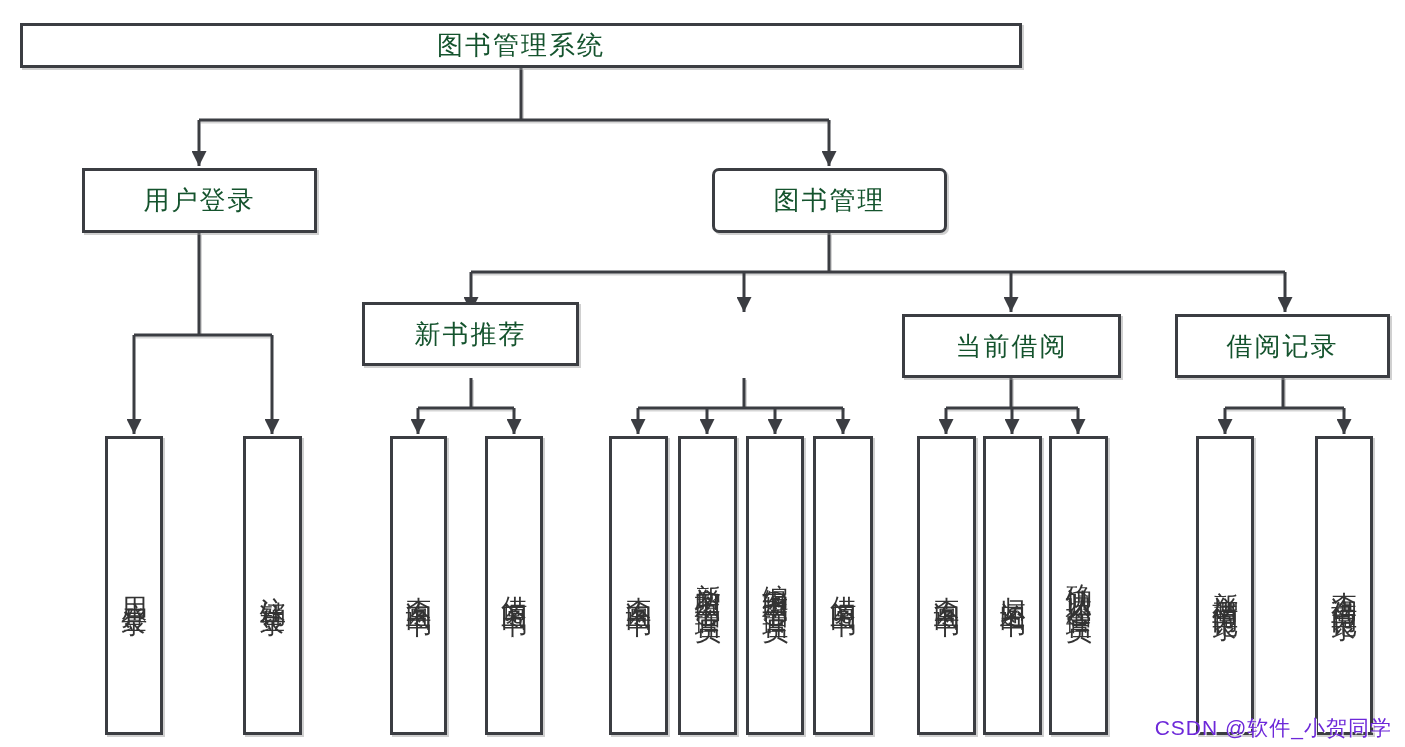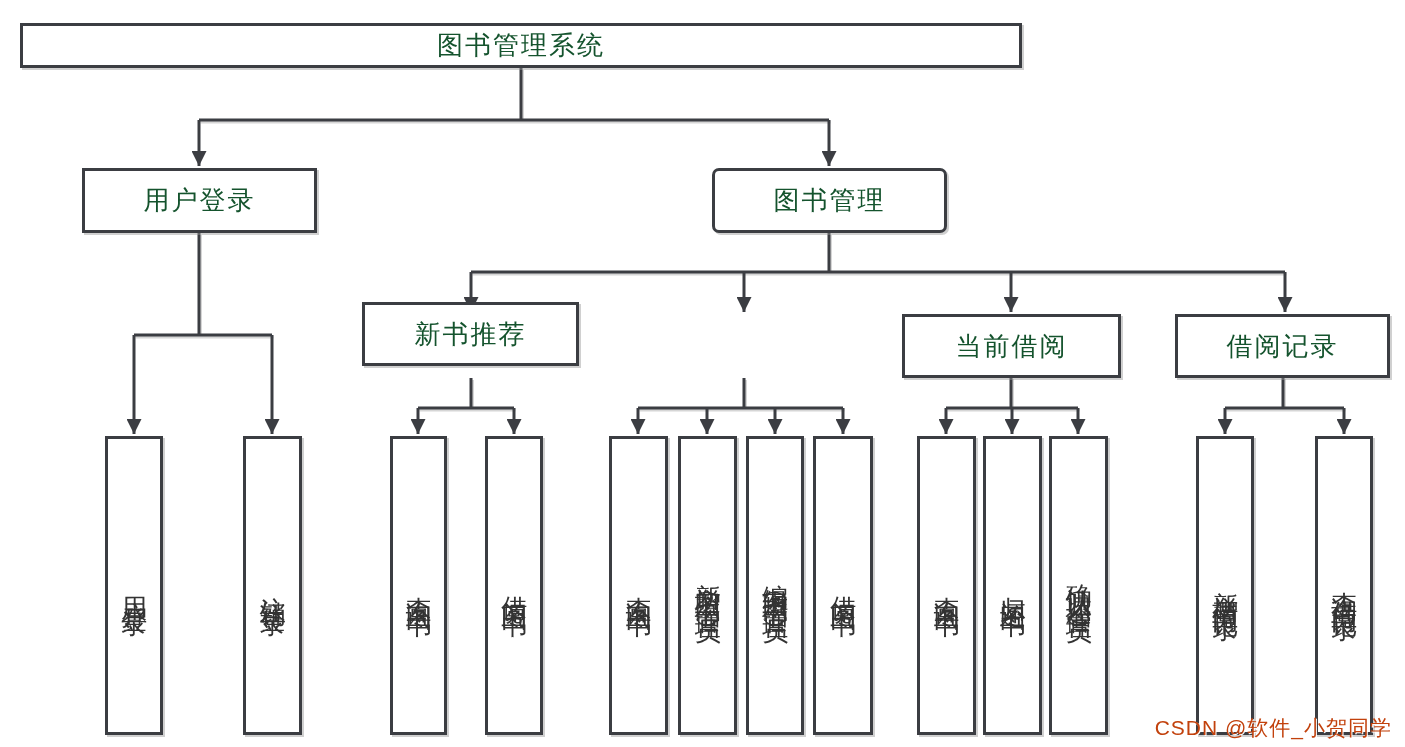--- a/index.html
+++ b/index.html
@@ -49,21 +49,21 @@
     max-height: 293px;
     color: #333333;
     white-space: nowrap;
   }
 
   .watermark {
     position: absolute;
     right: 13px;
     bottom: 5px;
     font-size: 21px;
-    color: #c2410c;
+    color: #6d28d9;
     letter-spacing: 1px;
     text-shadow: 1px 1px 0 #ffffff;
     white-space: nowrap;
   }
 </style>
 </head>
 <body>
 
 <div class="canvas">
 

